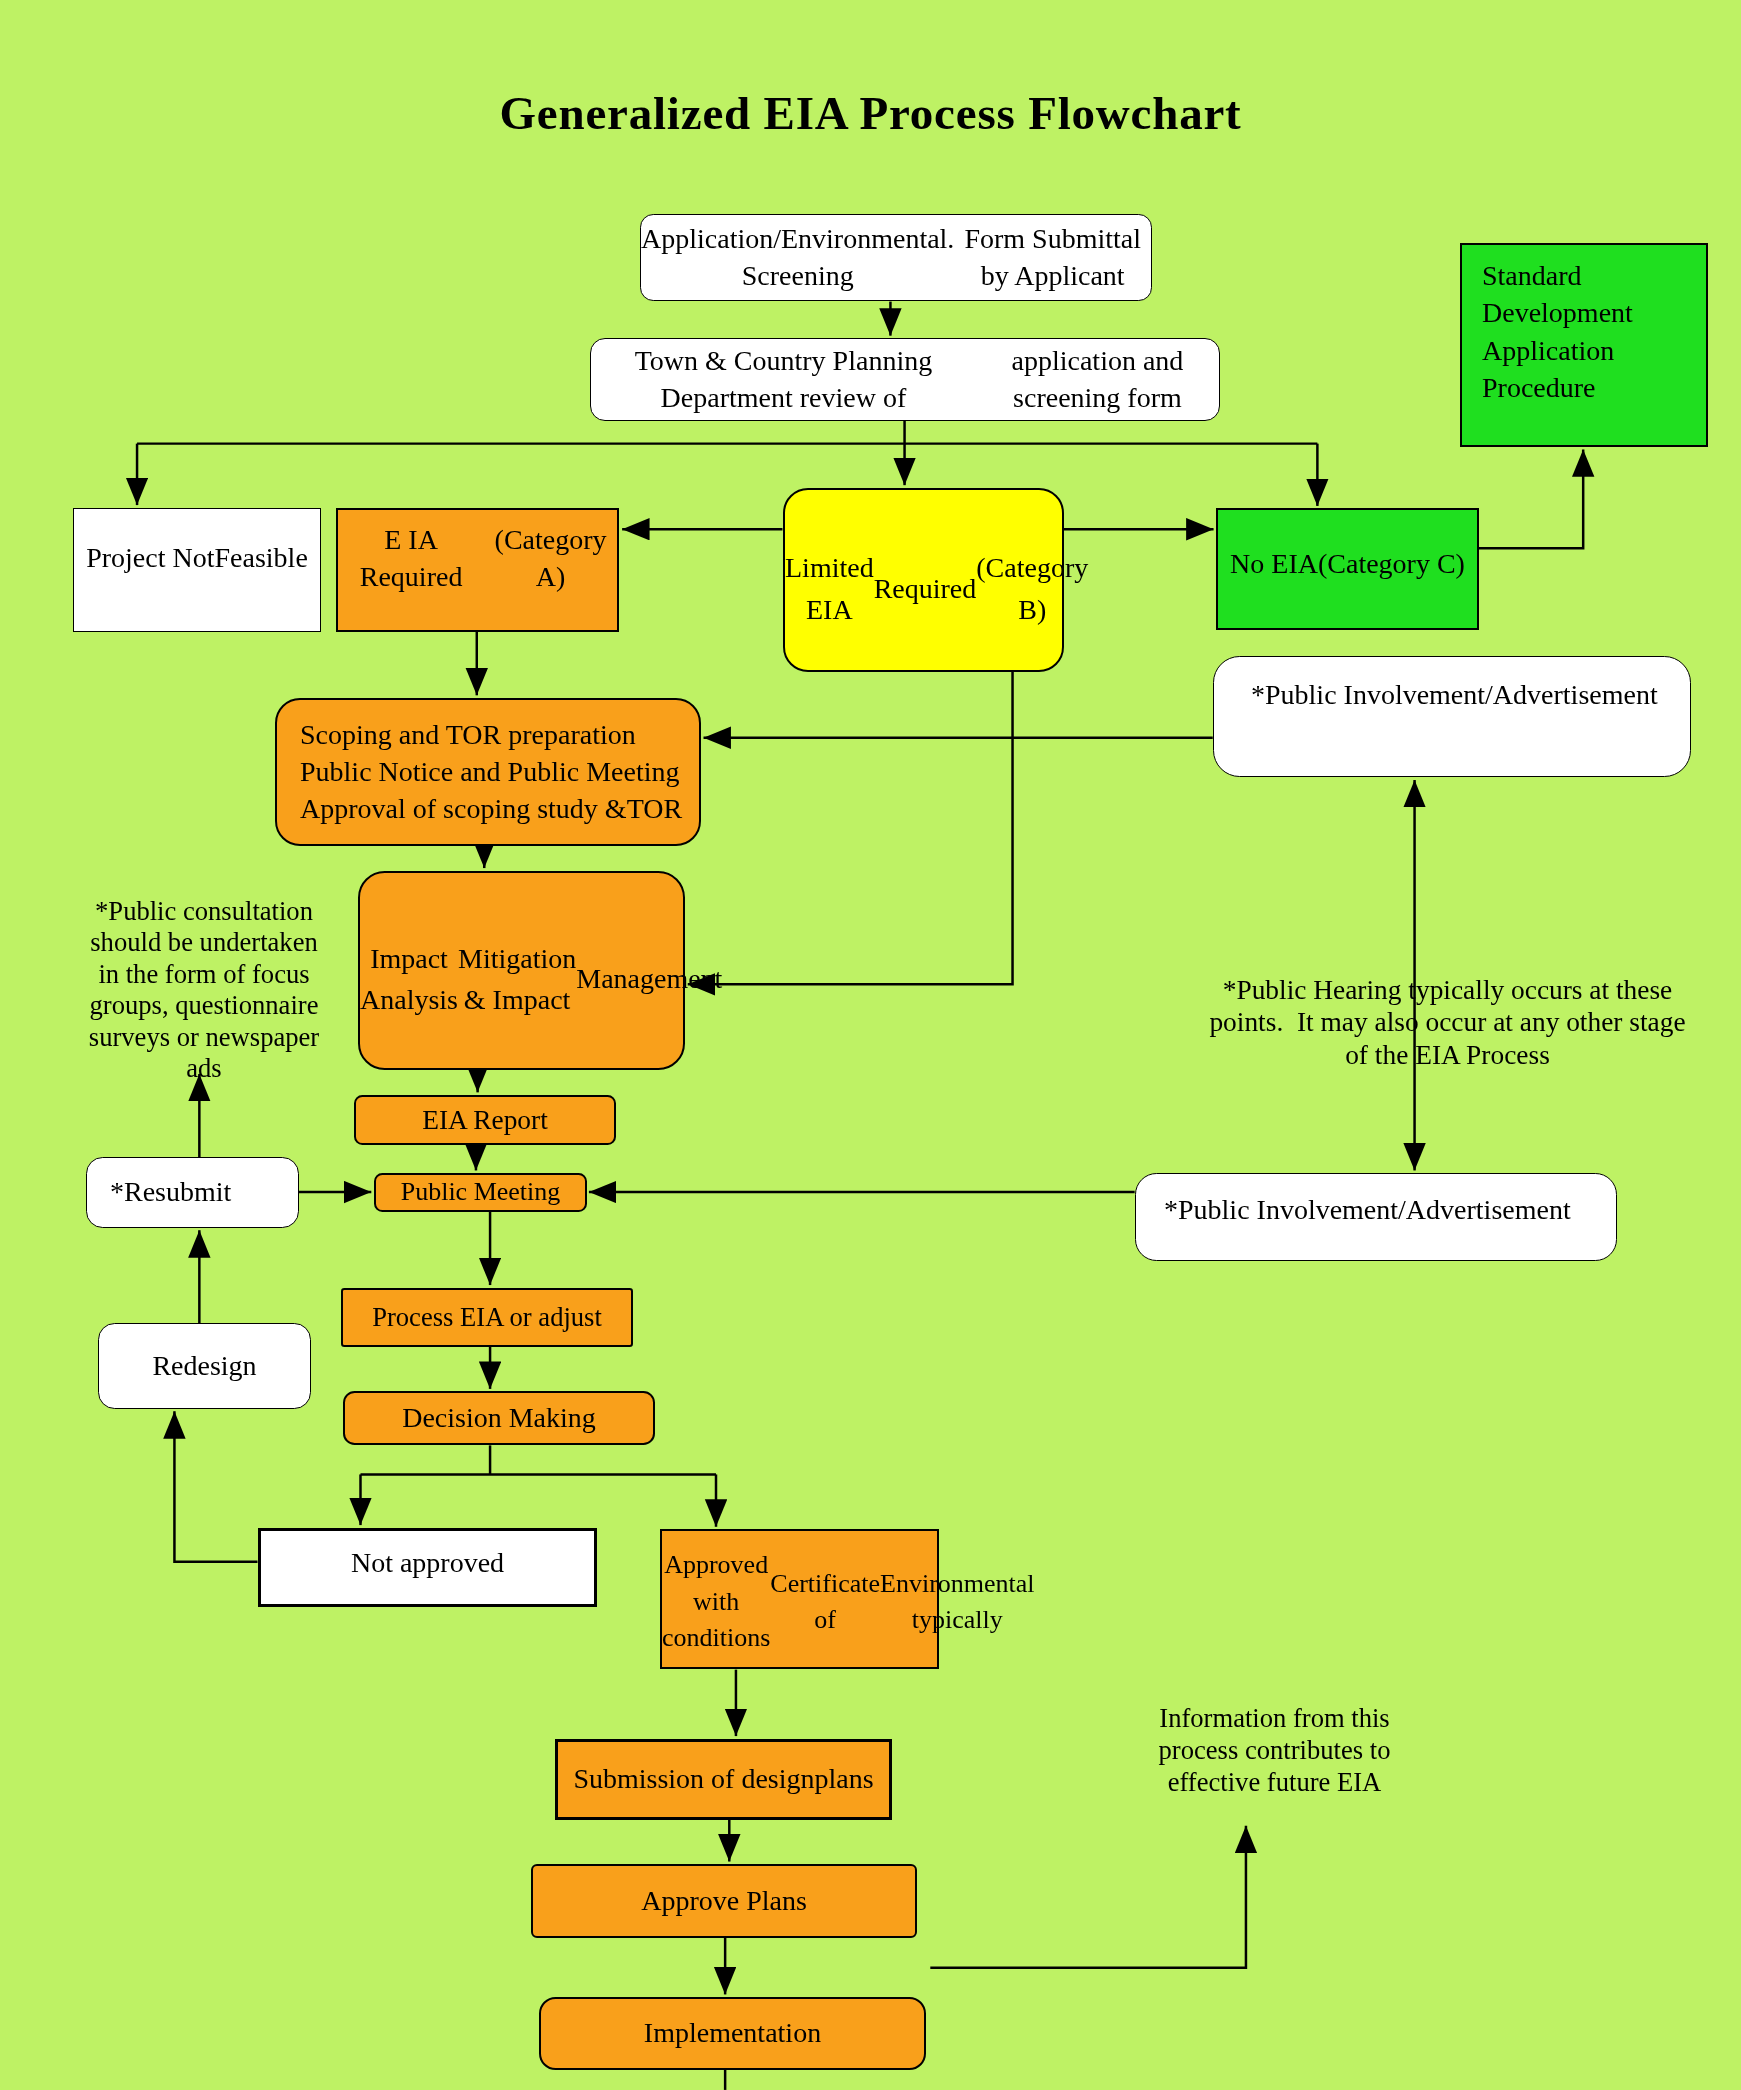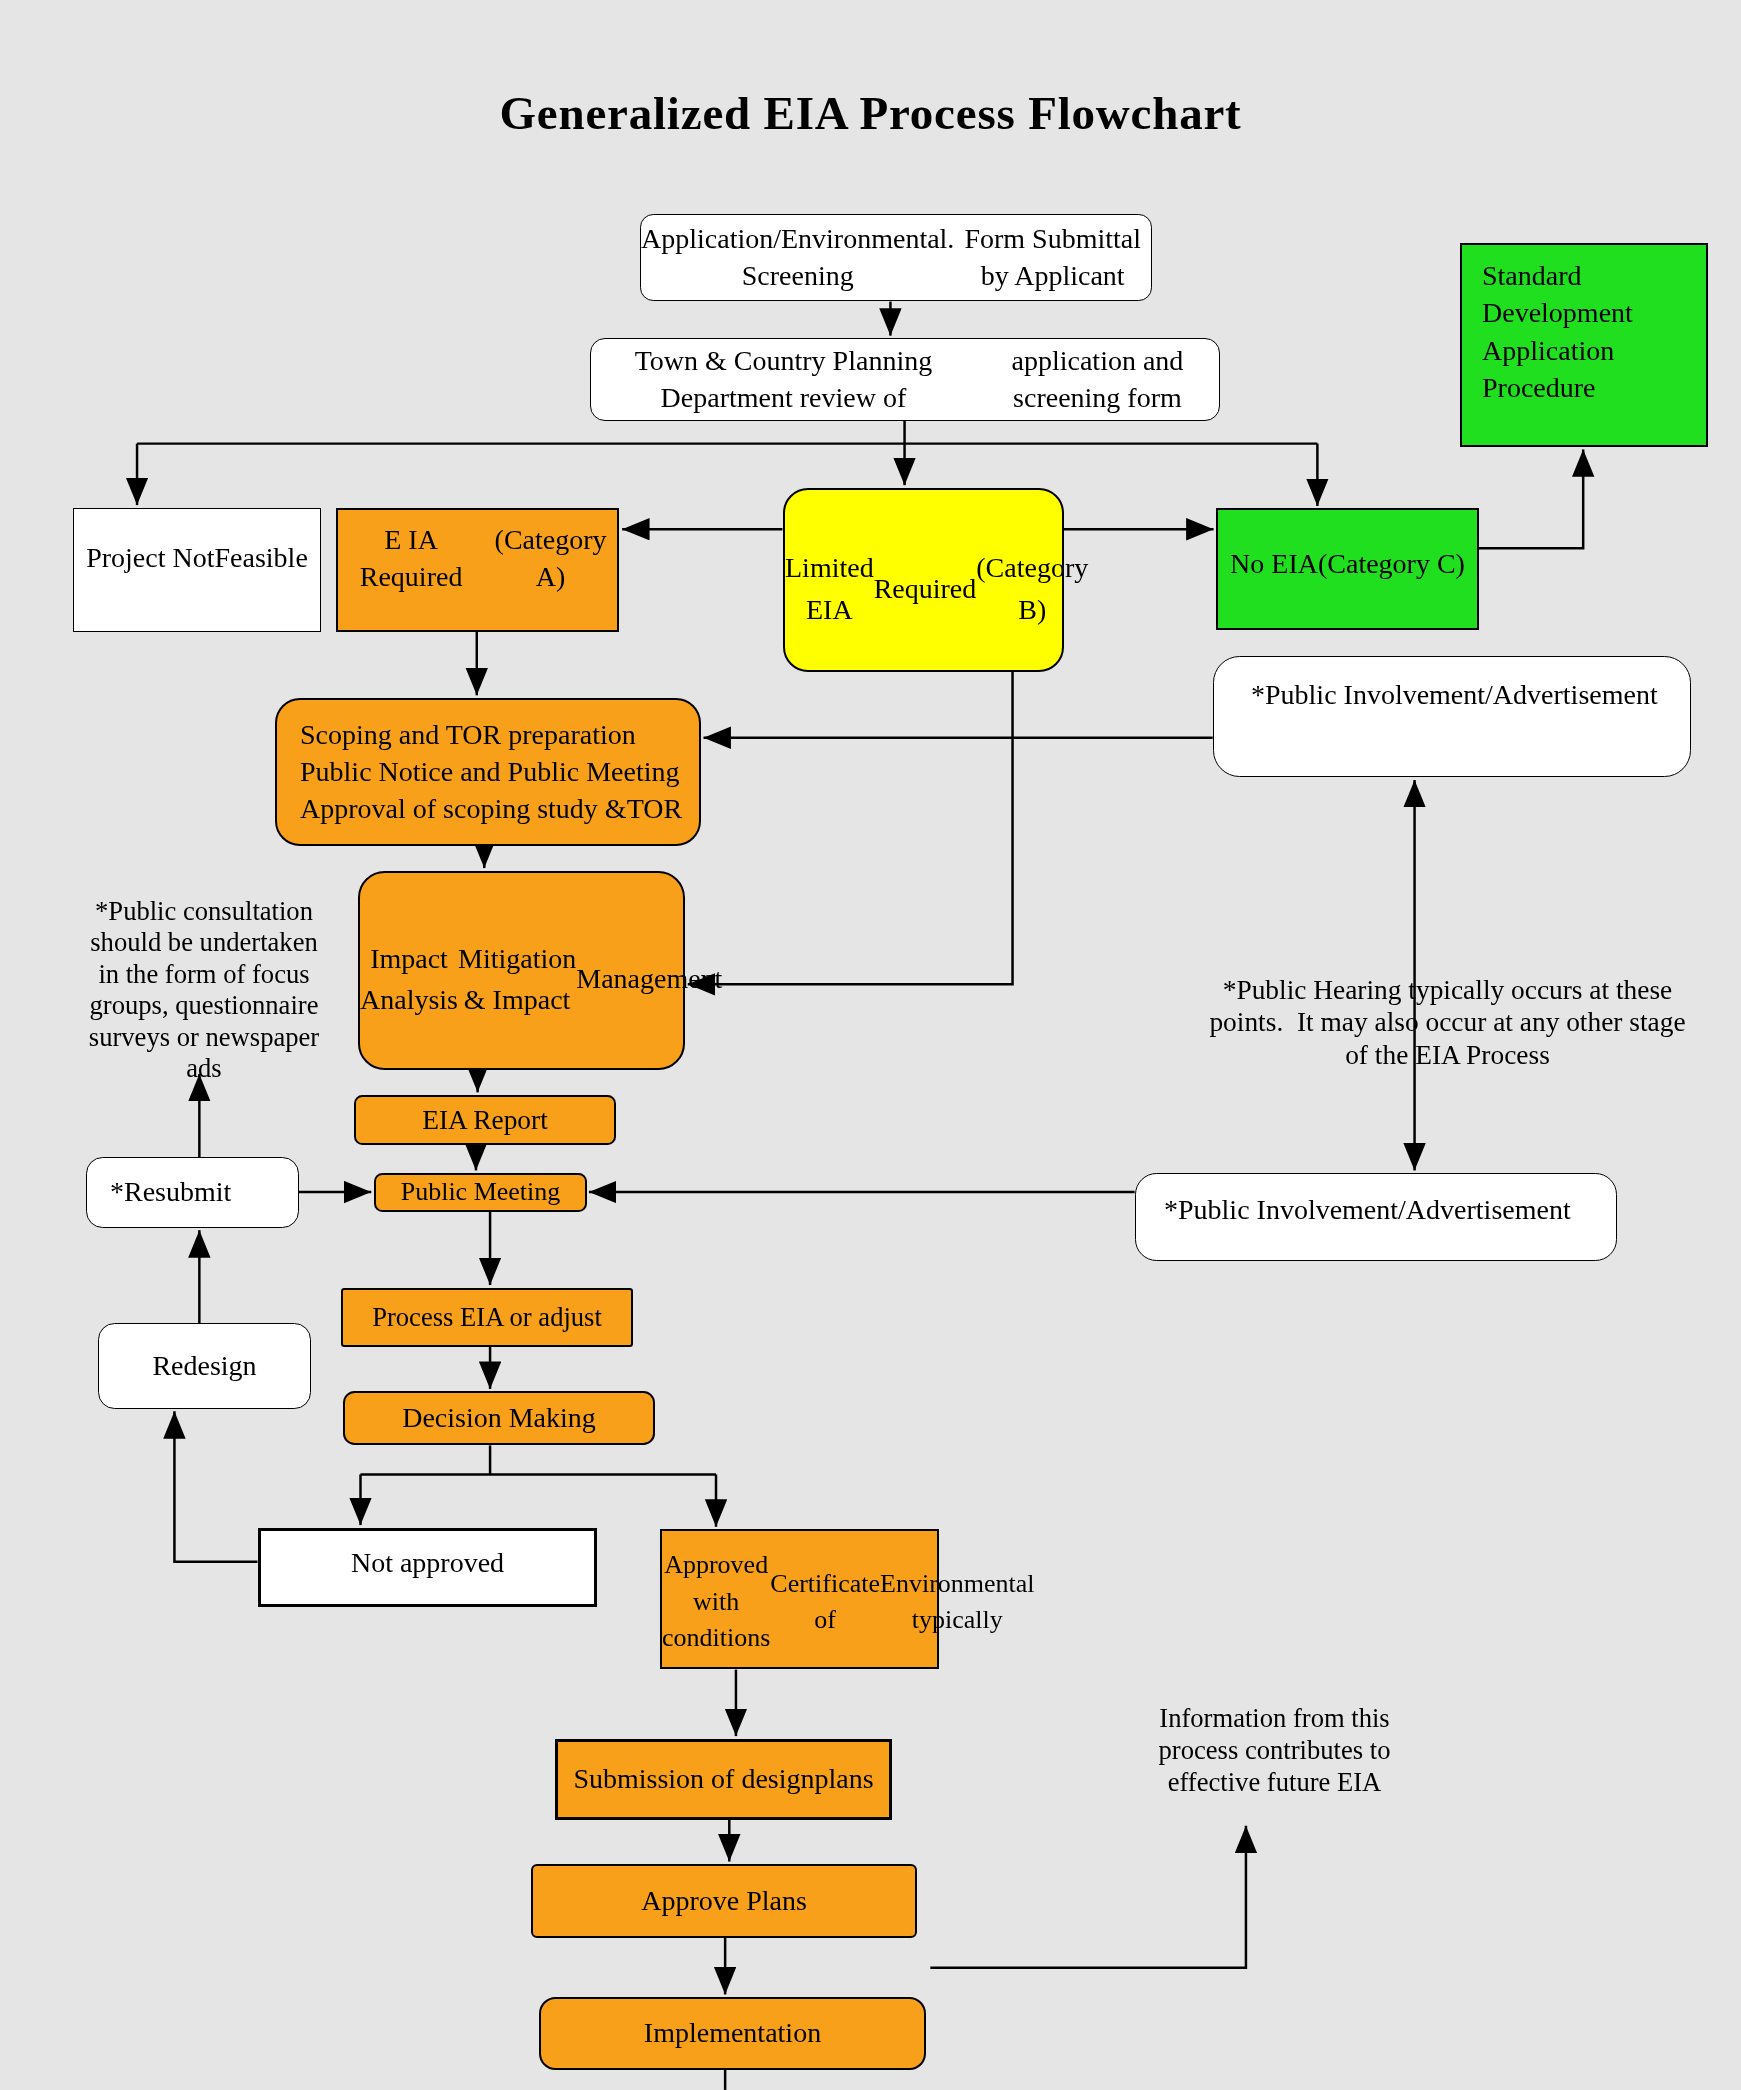--- a/index.html
+++ b/index.html
@@ -1,16 +1,16 @@
 <!DOCTYPE html>
 <html style="font-size:13.3px"><head>
 <meta charset="utf-8">
 <style>
   html,body{margin:0;padding:0;background:#ffffff;}
-  #canvas{position:relative;width:1741px;height:2090px;background:#e5e5e5;overflow:hidden;
+  #canvas{position:relative;width:1741px;height:2090px;background:#bef264;overflow:hidden;
           font-family:"Liberation Serif",serif;color:#000;}
   #connectors{position:absolute;left:0;top:0;width:1741px;height:2090px;}
   .title{position:absolute;left:0;top:86px;width:100%;text-align:center;
          font-size:47px;font-weight:bold;letter-spacing:0.8px;}
   .box{position:absolute;box-sizing:border-box;background:#fff;border:2.5px solid #000;
        font-size:28px;line-height:1.32;}
   .cc{display:flex;flex-direction:row;align-items:center;justify-content:center;text-align:center;}
   .note{position:absolute;font-size:27.4px;line-height:1.15;}
   .note div{white-space:pre-wrap;text-align:center;}
   .b{font-weight:normal;}

